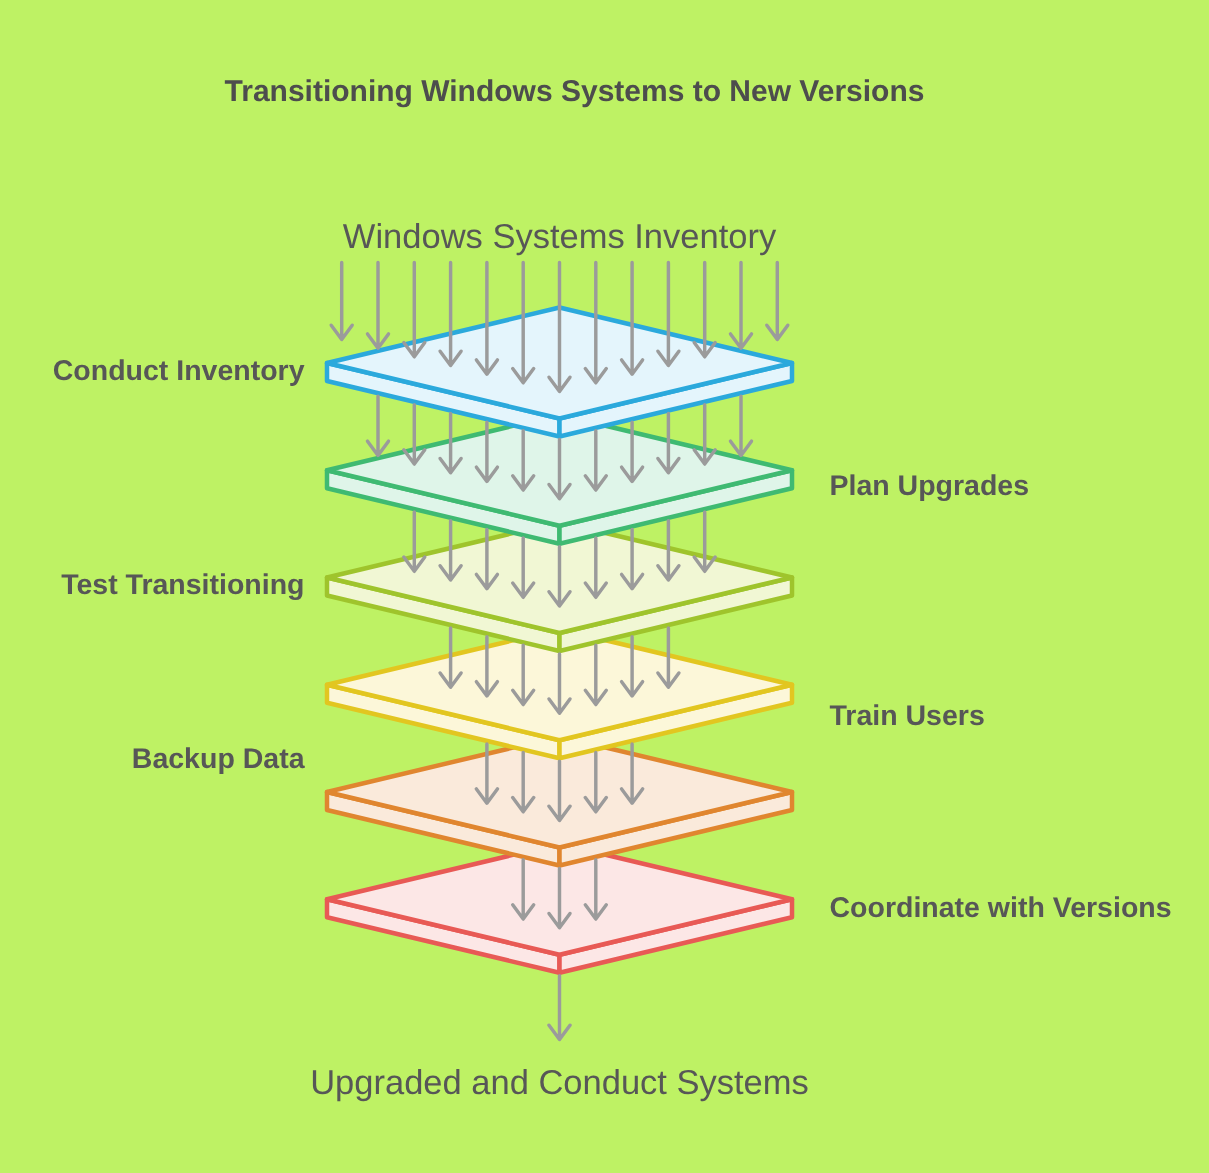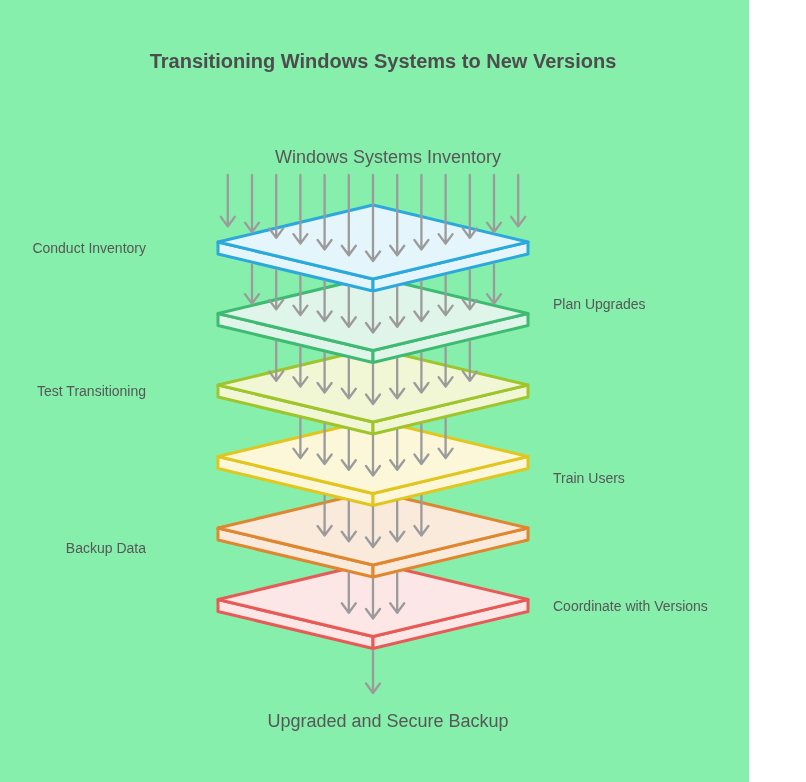--- a/index.html
+++ b/index.html
@@ -1,37 +1,37 @@
 <!DOCTYPE html>
 <html><head>
 <meta charset="utf-8">
 <style>
   html,body{margin:0;padding:0;background:#ffffff;}
   .stage{
     position:relative;
-    width:749px;height:782px;
-    background:#86efac;
+    width:806px;height:782px;
+    background:#bef264;
     font-family:"Liberation Sans","DejaVu Sans",sans-serif;
     overflow:hidden;
   }
   .title{
     position:absolute;top:50px;left:0;width:766px;
     margin:0;text-align:center;
     font-size:20px;line-height:22px;font-weight:bold;color:#4d4d4d;
   }
   .flow-label{
-    position:absolute;left:15px;width:746px;text-align:center;
-    font-size:18px;line-height:22px;color:#575757;
+    position:absolute;left:0;width:746px;text-align:center;
+    font-size:23px;line-height:22px;color:#575757;
   }
   .input-label{top:146px;}
   .output-label{top:710px;}
   #diagram{position:absolute;top:0;left:0;}
   .layer-label{
     position:absolute;transform:translateY(-50%);
-    font-size:14px;color:#575757;white-space:nowrap;
+    font-size:19px;color:#575757;white-space:nowrap;font-weight:bold;
   }
   .layer-label.left{right:603px;text-align:right;}
   .layer-label.right{left:553px;text-align:left;}
 </style>
 </head>
 <body>
 
 <div class="stage">
   <h1 class="title">Transitioning Windows Systems to New Versions</h1>
   <div class="flow-label input-label">Windows Systems Inventory</div>
@@ -125,20 +125,20 @@
         <path d="M 348.8 573.2232258064516 L 348.8 610.7232258064516 M 341.8 603.2232258064516 L 348.8 612.7232258064516 L 355.8 603.2232258064516" fill="none" stroke="#9b9b9b" stroke-width="2.3" stroke-linecap="round" stroke-linejoin="round"></path>
         <path d="M 373 579 L 373 616.5 M 366 609 L 373 618.5 L 380 609" fill="none" stroke="#9b9b9b" stroke-width="2.3" stroke-linecap="round" stroke-linejoin="round"></path>
         <path d="M 397.2 573.2232258064516 L 397.2 610.7232258064516 M 390.2 603.2232258064516 L 397.2 612.7232258064516 L 404.2 603.2232258064516" fill="none" stroke="#9b9b9b" stroke-width="2.3" stroke-linecap="round" stroke-linejoin="round"></path>
       </g>
       <g>
         <path d="M 373 650.5 L 373 691 M 366 683.5 L 373 693 L 380 683.5" fill="none" stroke="#9b9b9b" stroke-width="2.3" stroke-linecap="round" stroke-linejoin="round"></path>
       </g>
     </svg>
   <div id="labels">
       <div class="layer-label left" style="top: 248px;">Conduct Inventory</div>
-      <div class="layer-label right" style="top: 304px;">Plan Upgrades</div>
+      <div class="layer-label right" style="top: 325px;">Plan Upgrades</div>
       <div class="layer-label left" style="top: 391px;">Test Transitioning</div>
       <div class="layer-label right" style="top: 462.5px; margin-top: 15px;">Train Users</div>
-      <div class="layer-label left" style="top: 548px;">Backup Data</div>
+      <div class="layer-label left" style="top: 507px;">Backup Data</div>
       <div class="layer-label right" style="top: 605.5px;">Coordinate with Versions</div>
     </div>
-<div class="flow-label output-label">Upgraded and Secure Backup</div>
+<div class="flow-label output-label">Upgraded and Conduct Systems</div>
   </div>
 
 </body></html>

